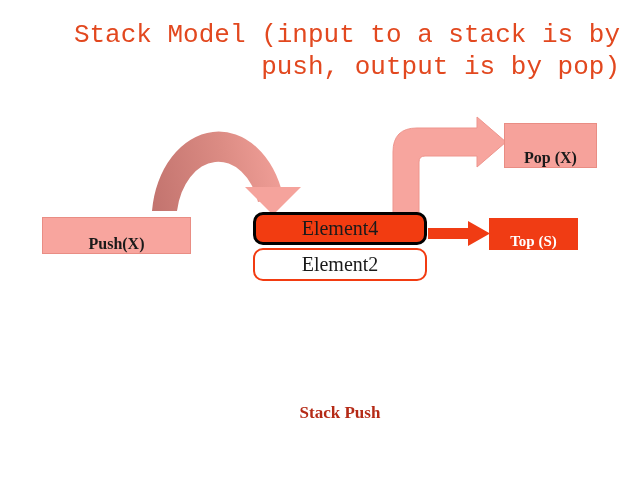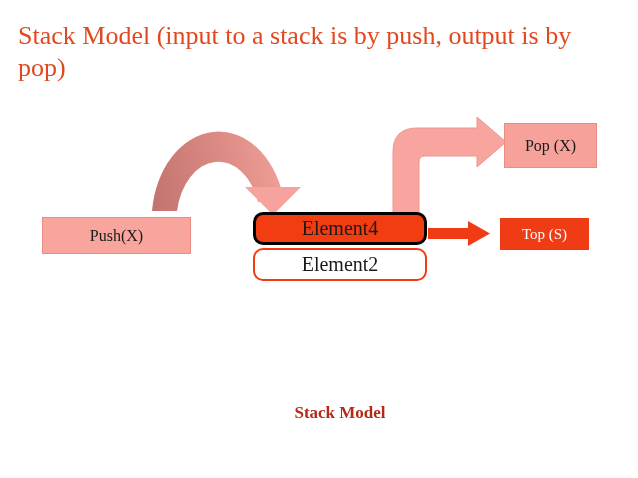--- a/index.html
+++ b/index.html
@@ -5,43 +5,45 @@
   html,body{margin:0;padding:0;background:#fff;}
   .slide{
     position:relative;
     width:638px;height:478px;
     background:#ffffff;
     overflow:hidden;
     font-family:"Liberation Serif","DejaVu Serif",serif;
   }
   .title{
     position:absolute;top:20px;left:18px;right:18px;
-    text-align:left;
+    text-align:right;
     font-size:26px;line-height:1.22;
     color:#e2481f;
     font-weight:normal;
+    font-family:Liberation Mono, monospace;
   }
   .arrows{position:absolute;left:0;top:0;width:638px;height:478px;}
   .box{
     position:absolute;
-    display:flex;align-items:center;justify-content:center;
+    display:flex;align-items:flex-end;justify-content:center;
     font-size:16px;color:#1a1a1a;
     box-sizing:border-box;
+    font-weight:bold;
   }
   .push-box{
     left:42px;top:217px;width:149px;height:37px;
     background:#f8a59e;border:1.5px solid #e98d84;
   }
   .pop-box{
     left:504px;top:123px;width:93px;height:45px;
     background:#f6a29b;border:1.5px solid #e98d84;
   }
   .top-box{
     left:489px;top:218px;width:89px;height:32px;
-    background:#f03c14;color:#ffffff;font-size:15px;margin-left:11px;
+    background:#f03c14;color:#ffffff;font-size:15px;
   }
   .stack{
     position:absolute;left:253px;top:212px;width:174px;
   }
   .stack-item{
     box-sizing:border-box;
     height:33px;margin-bottom:3px;
     border:2px solid #f23b11;border-radius:10px;
     background:#ffffff;
     display:flex;align-items:center;justify-content:center;
@@ -97,15 +99,15 @@
 
   <div class="stack">
     <div class="stack-item top-of-stack">
       <span>Element4</span>
     </div>
     <div class="stack-item">
       <span>Element2</span>
     </div>
   </div>
 
-  <div class="caption">Stack Model</div>
+  <div class="caption">Stack Push</div>
 
 </div>
 
 </body></html>

